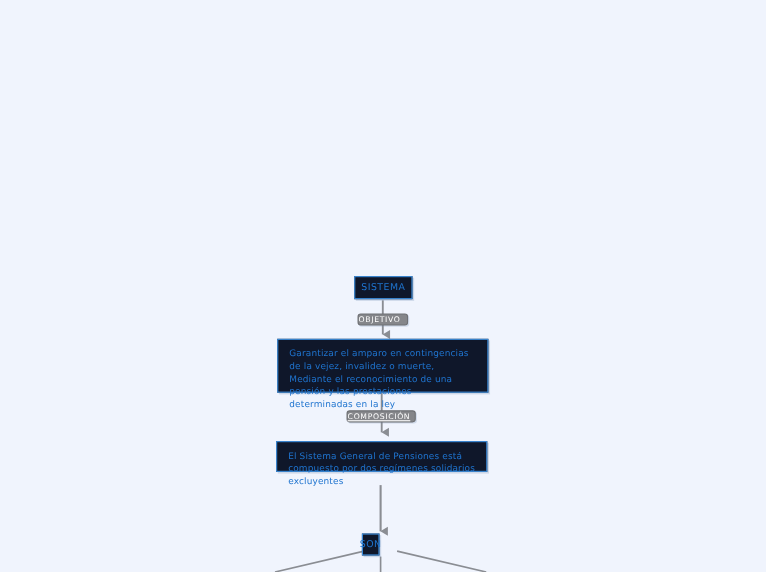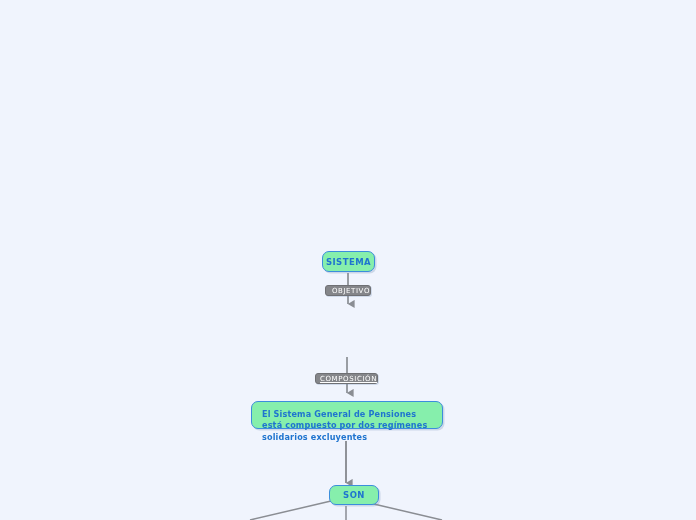--- a/index.html
+++ b/index.html
@@ -27,26 +27,26 @@
     top: 0;
     width: 696px;
     height: 520px;
     pointer-events: none;
   }
 
   
   .node {
     position: absolute;
     box-sizing: border-box;
-    background: #86efac;
+    background: #0f172a;
     border: 1.6px solid #3c8ddc;
-    border-radius: 7px;
+    border-radius: 0;
     box-shadow: 1.5px 1.5px 0 rgba(110,140,180,0.28);
     color: #1f74cf;
-    font-weight: bold;
+    font-weight: normal;
     z-index: 3;
   }
 
   
   .node.pill {
     display: flex;
     align-items: center;
     justify-content: center;
     font-size: 8.5px;
     letter-spacing: 0.45px;
@@ -67,21 +67,21 @@
     box-sizing: border-box;
     background: #85868a;
     border: 1px solid #6f7074;
     border-radius: 3px;
     color: #ffffff;
     font-size: 7px;
     font-weight: normal;
     letter-spacing: 0.6px;
     display: flex;
     align-items: center;
-    justify-content: flex-end;
+    justify-content: flex-start;
     white-space: nowrap;
     z-index: 4;
     box-shadow: 1px 1px 0 rgba(110,140,180,0.25);
   }
 </style>
 </head>
 <body>
 
 <div id="canvas">
 
@@ -104,26 +104,29 @@
   </svg>
 
   <div class="node pill" style="left:322px; top:251px; width:53px; height:21px;">
     <span>SISTEMA</span>
   </div>
 
   <div class="rel-label" style="left:325px; top:285px; width:46px; height:11px;">
     <span>OBJETIVO</span>
   </div>
 
+  <div class="node para" style="left:252px; top:308px; width:192px; height:49px;">
+    <span>Garantizar el amparo en contingencias de la vejez, invalidez o muerte, Mediante el reconocimiento de una pensión y las prestaciones determinadas en la ley</span>
+  </div>
 
   <div class="rel-label" style="left:315px; top:373px; width:63px; height:11px;text-decoration:underline;">
     <span>COMPOSICIÓN</span>
   </div>
 
   <div class="node para" style="left:251px; top:401px; width:192px; height:28px;">
     <span>El Sistema General de Pensiones está compuesto por dos regímenes solidarios excluyentes</span>
   </div>
 
-  <div class="node pill" style="left:329px; top:485px; width:50px; height:20px;">
+  <div class="node pill" style="left:329px; top:485px; width:16px; height:20px;">
     <span>SON</span>
   </div>
 
 </div>
 
 </body></html>

